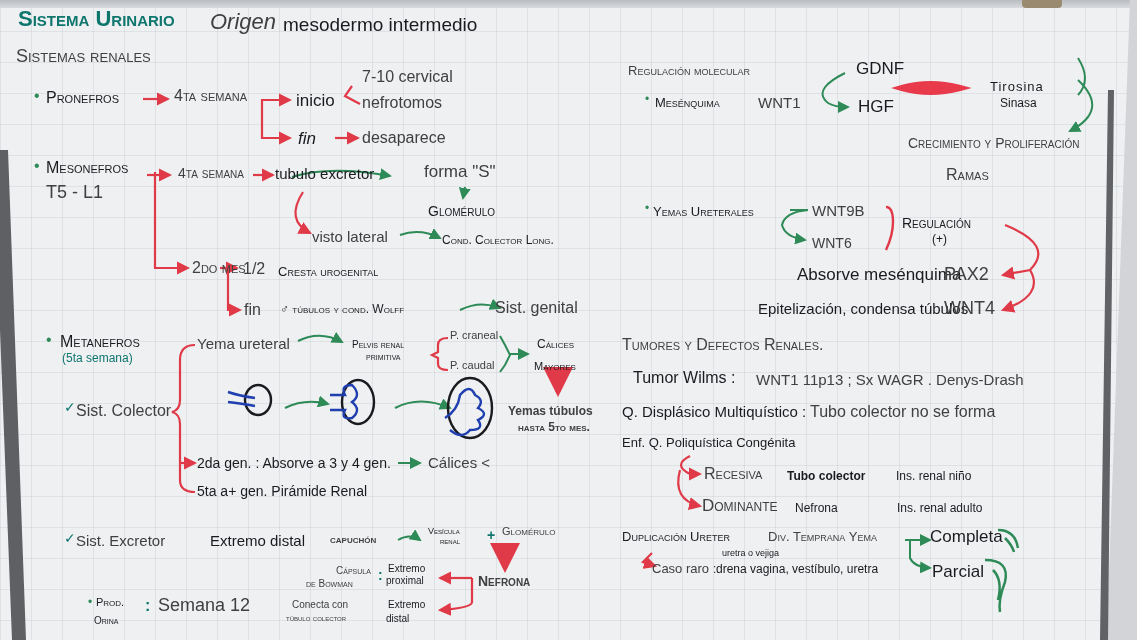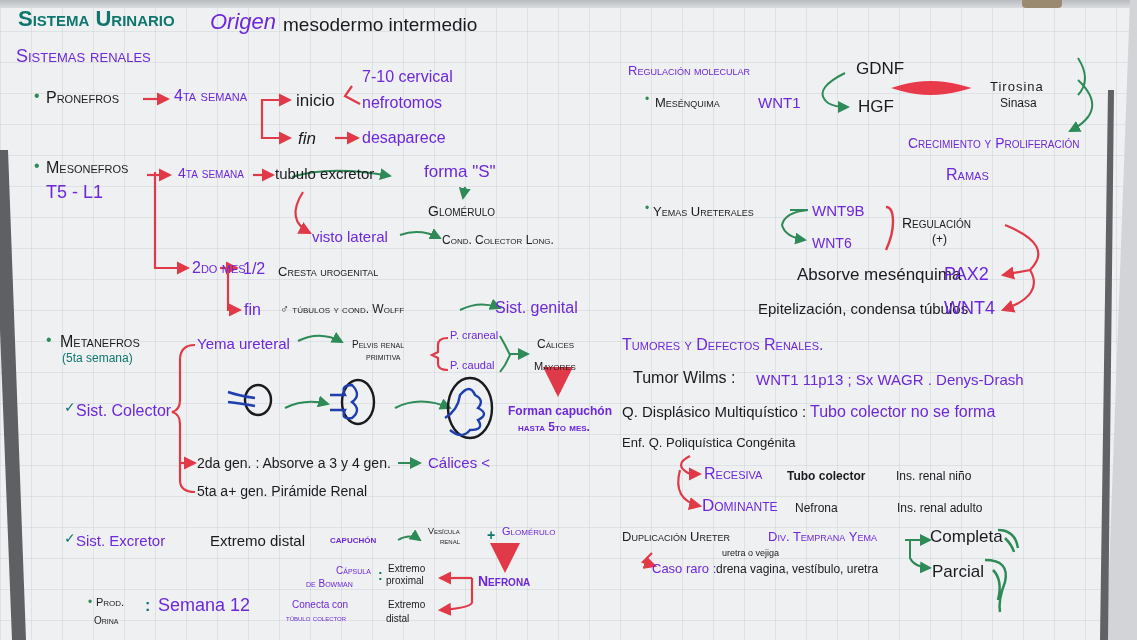--- a/index.html
+++ b/index.html
@@ -9,21 +9,21 @@
     background-color:#eef0f2;
     background-image:
       linear-gradient(to right, rgba(150,160,170,0.18) 1px, transparent 1px),
       linear-gradient(to bottom, rgba(150,160,170,0.18) 1px, transparent 1px);
     background-size:31px 31px;}
   .top-rail{position:absolute;left:0;top:0;width:1137px;height:8px;
     background:linear-gradient(#b9bcc0,#d9dbde);}
   .clip{position:absolute;left:1022px;top:-2px;width:40px;height:10px;border-radius:4px;background:#9a8a70;}
   .t{position:absolute;white-space:nowrap;line-height:1;}
   .red{color:#0f766e;}
-  .blue{color:#6d28d9;}
+  .blue{color:#404040;}
   .blk{color:#1b1b1f;}
   .grn{color:#2e8b57;}
   .sc{font-variant:small-caps;text-transform:none;}
   .bold{font-weight:bold;}
   .ital{font-style:italic;}
   svg.ov{position:absolute;left:0;top:0;width:1137px;height:640px;pointer-events:none;}
 </style>
 </head>
 <body>
 
@@ -151,21 +151,21 @@
 <div class="t red" style="left:62px;top:352px;font-size:12px;">(5ta semana)</div>
 <div class="t red" style="left:64px;top:400px;font-size:14px;">✓</div>
 <div class="t blue" style="left:76px;top:403px;font-size:16px;">Sist. Colector</div>
 <div class="t blue" style="left:197px;top:336px;font-size:15px;">Yema ureteral</div>
 <div class="t blk sc" style="left:352px;top:340px;font-size:10px;">Pelvis renal</div>
 <div class="t blk sc" style="left:366px;top:352px;font-size:10px;">primitiva</div>
 <div class="t blue" style="left:450px;top:330px;font-size:11px;">P. craneal</div>
 <div class="t blue" style="left:450px;top:360px;font-size:11px;">P. caudal</div>
 <div class="t blk sc" style="left:537px;top:338px;font-size:12px;">Cálices</div>
 <div class="t blk sc" style="left:534px;top:361px;font-size:11px;">Mayores</div>
-<div class="t blue bold" style="left:508px;top:405px;font-size:12px;">Forman capuchón</div>
+<div class="t blue bold" style="left:508px;top:405px;font-size:12px;">Yemas túbulos</div>
 <div class="t blue bold sc" style="left:510px;top:421px;font-size:12px;margin-left:8px;">hasta 5to mes.</div>
 <div class="t blk" style="left:197px;top:456px;font-size:14px;">2da gen. : Absorve a 3 y 4 gen.</div>
 <div class="t blue" style="left:428px;top:455px;font-size:15px;">Cálices &lt;</div>
 <div class="t blk" style="left:197px;top:484px;font-size:14px;">5ta a+ gen. Pirámide Renal</div>
 
 <div class="t red" style="left:64px;top:531px;font-size:14px;">✓</div>
 <div class="t blue" style="left:76px;top:533px;font-size:15px;">Sist. Excretor</div>
 <div class="t blk" style="left:210px;top:533px;font-size:15px;">Extremo distal</div>
 <div class="t blue bold sc" style="left:330px;top:534px;font-size:11px;">capuchón</div>
 <div class="t blk sc" style="left:428px;top:527px;font-size:9px;">Vesícula</div>

